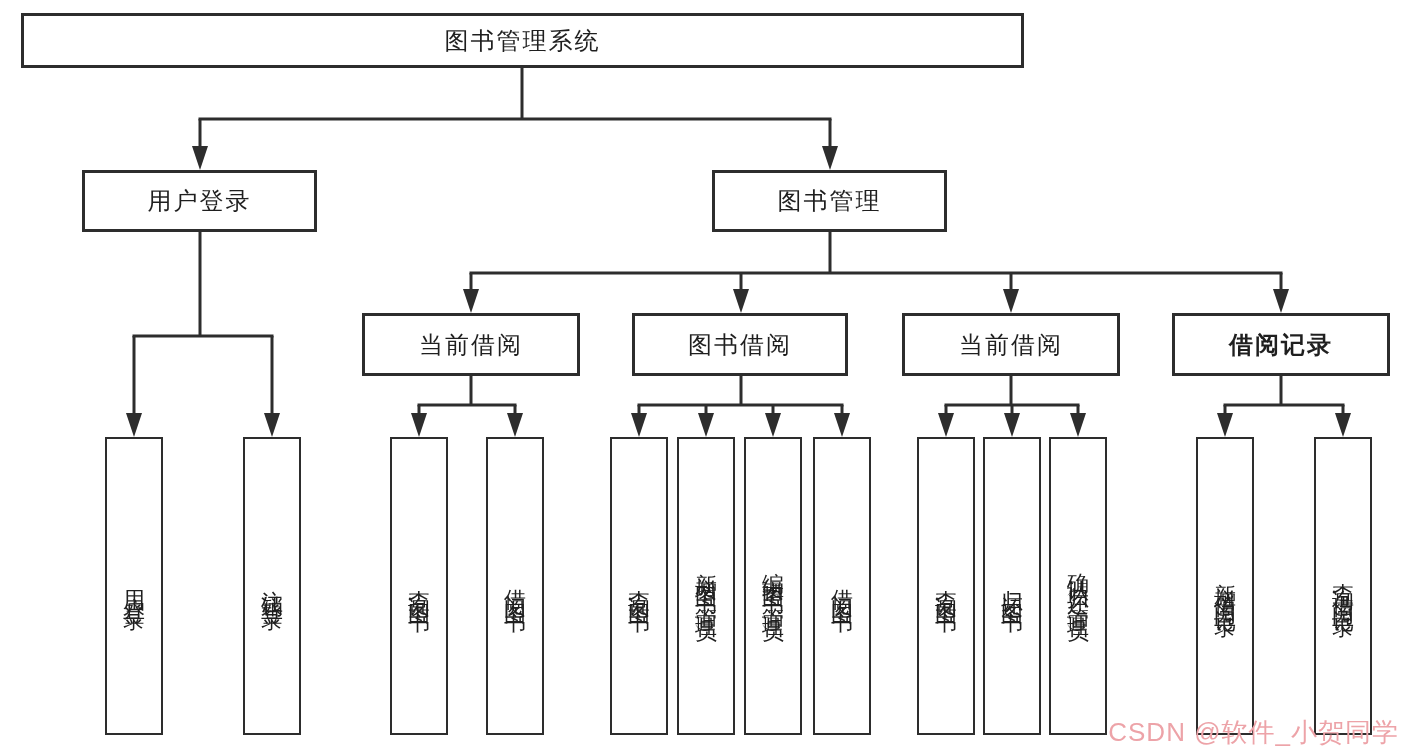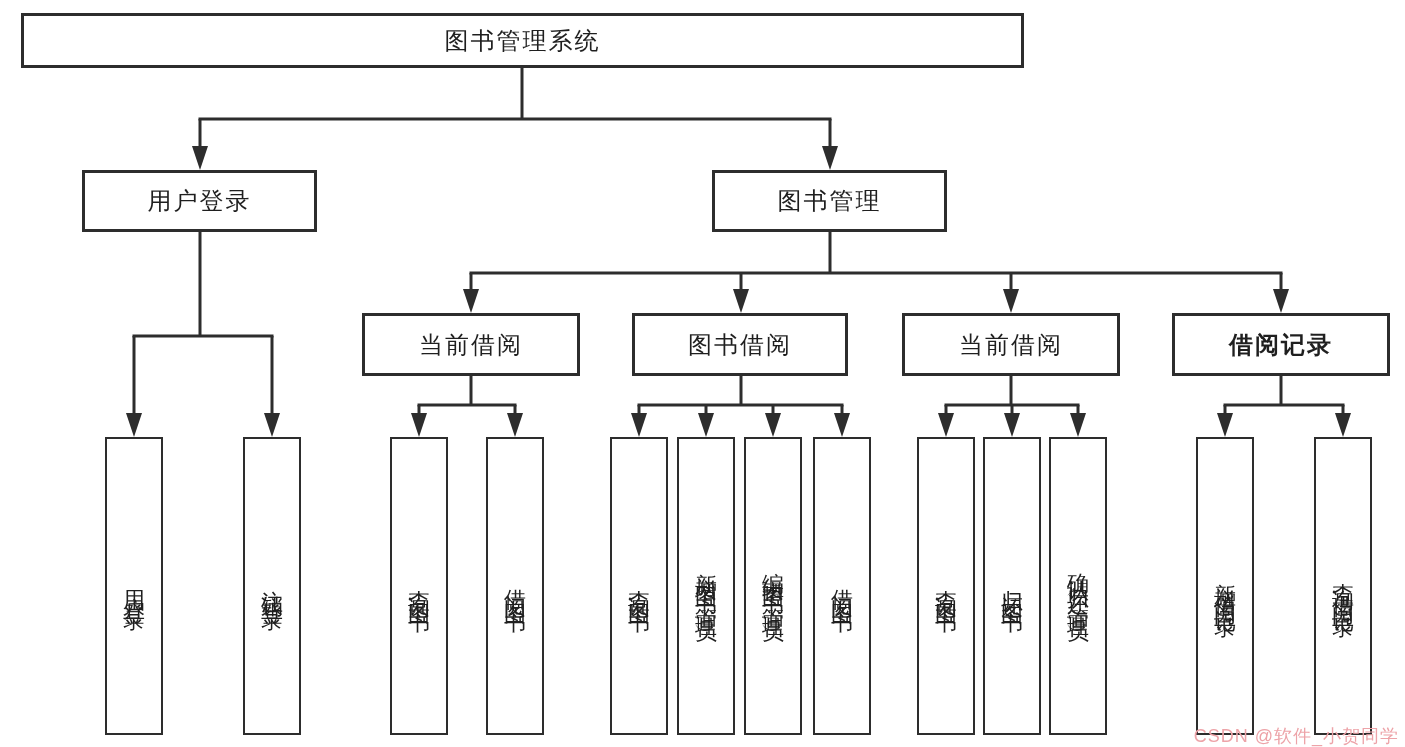--- a/index.html
+++ b/index.html
@@ -36,21 +36,21 @@
     writing-mode: vertical-rl;
     text-orientation: mixed;
     font-size: 22px;
     letter-spacing: 7px;
     white-space: normal;
   }
   .watermark {
     position: absolute;
     right: 6px;
     bottom: 2px;
-    font-size: 18px;
+    font-size: 26px;
     color: #eda3a8;
     letter-spacing: 1px;
     line-height: 1;
   }
 </style>
 </head>
 <body>
 
 <div class="canvas">
 

